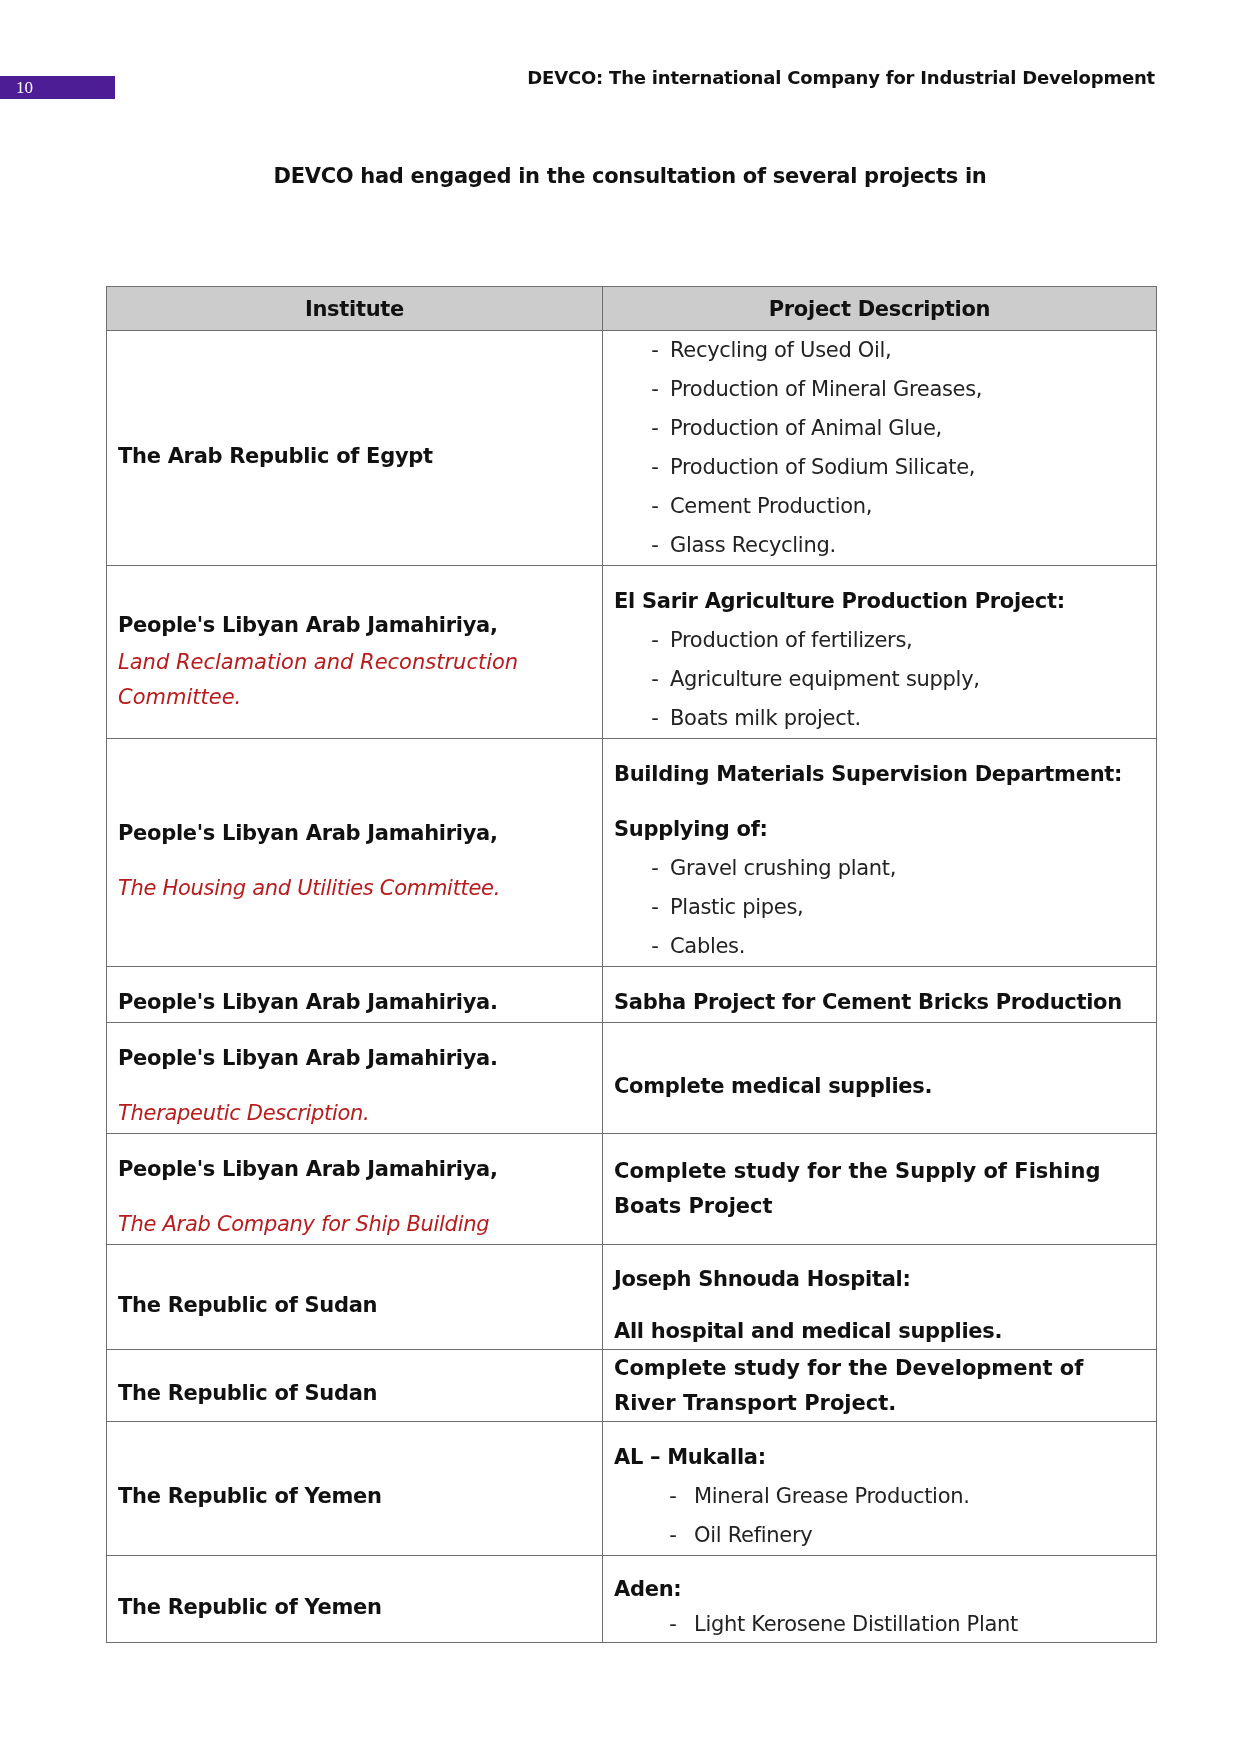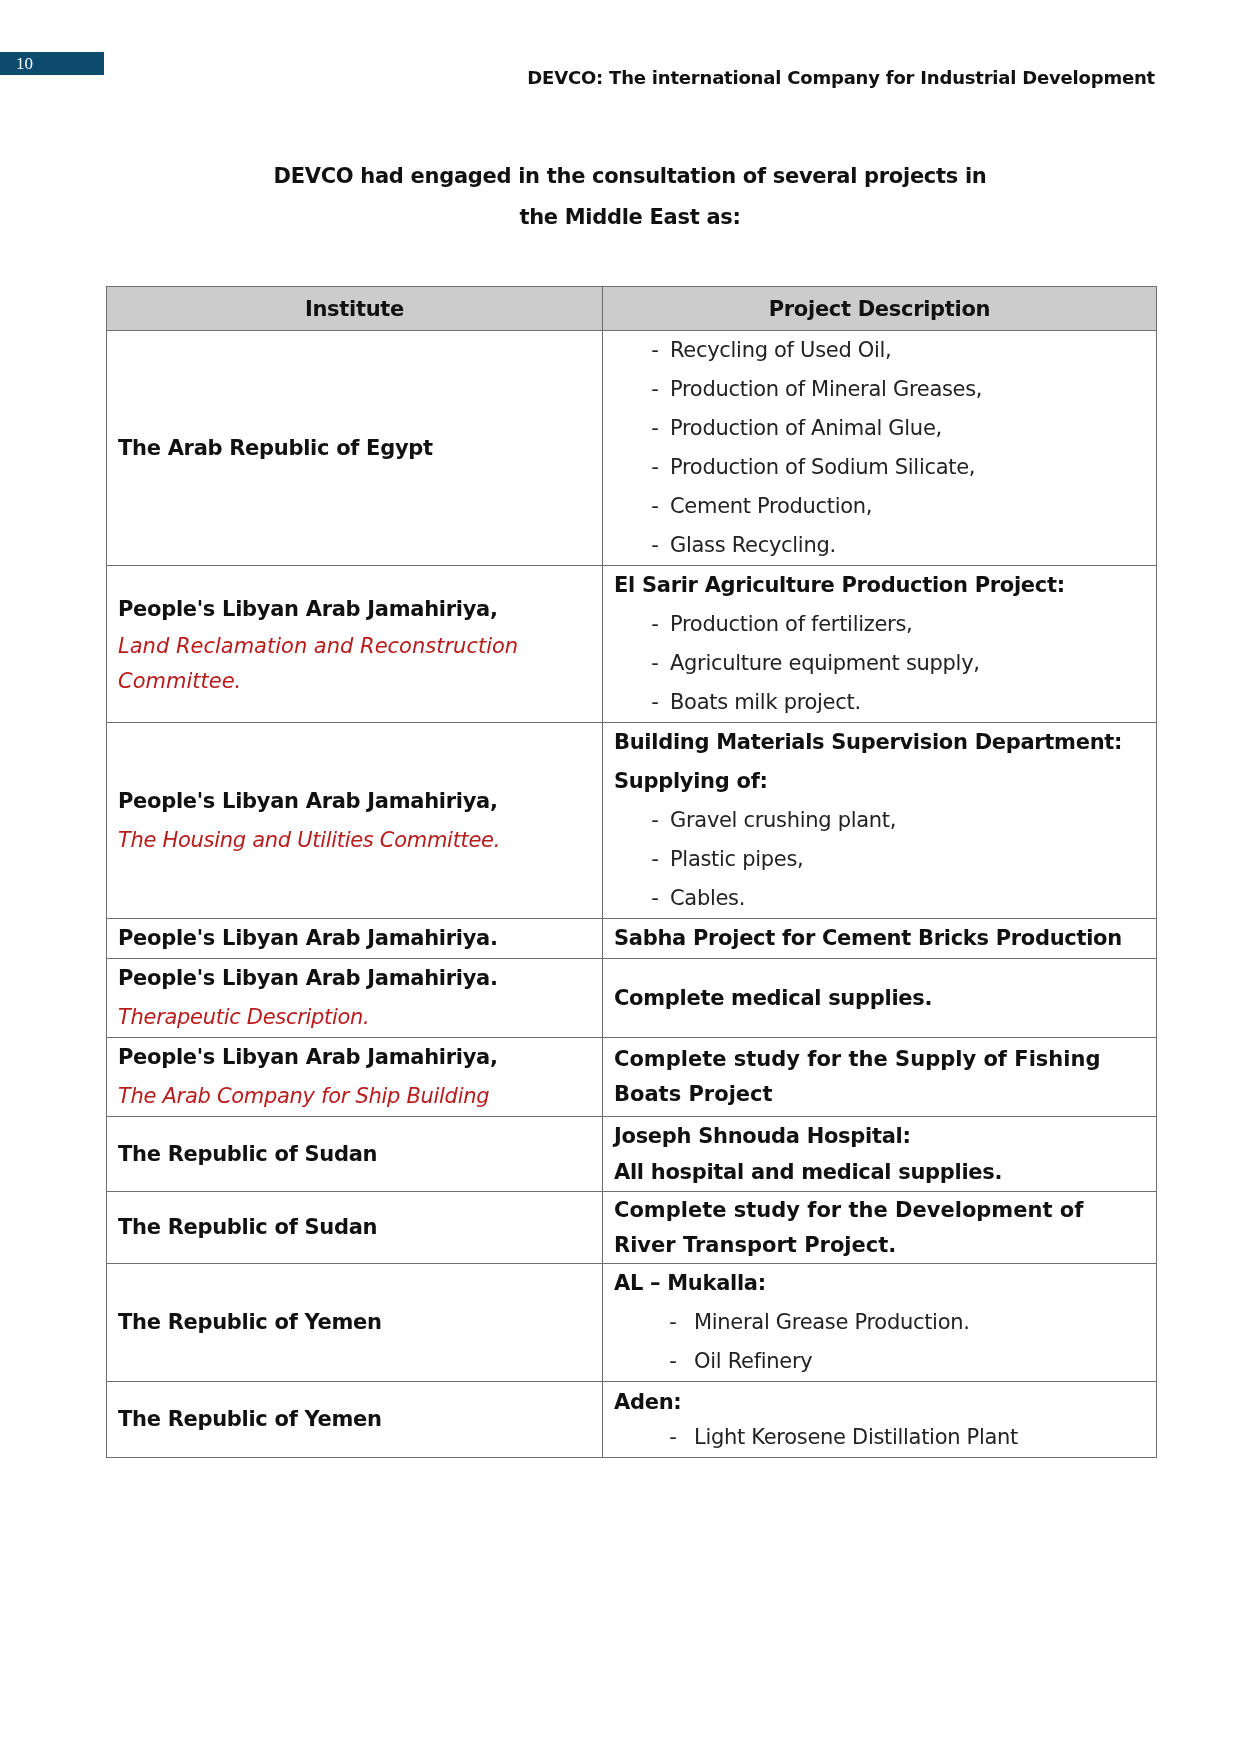--- a/index.html
+++ b/index.html
@@ -1,22 +1,22 @@
 <!DOCTYPE html>
 <html><head>
   <meta charset="utf-8">
   <style>
     html, body { margin: 0; padding: 0; background: #ffffff; }
     body {
       width: 1241px; height: 1754px; position: relative; overflow: hidden;
       font-family: "DejaVu Sans", sans-serif; color: #111;
     }
     .page-num {
-      position: absolute; left: 0; top: 52px; width: 104px; height: 23px;
-      background: #0c4a6e; color: #fff;
+      position: absolute; left: 0; top: 76px; width: 115px; height: 23px;
+      background: #4c1d95; color: #fff;
       font-family: "Liberation Serif", serif; font-size: 17px; line-height: 23px;
       padding-left: 16px; box-sizing: border-box;
     }
     .running-head {
       position: absolute; right: 86px; top: 67px;
       font-family: "DejaVu Sans", sans-serif; font-weight: bold; font-size: 18px;
       letter-spacing: -0.2px; color: #111;
     }
     .title {
       position: absolute; left: 100px; width: 1060px; top: 156px;
@@ -30,42 +30,41 @@
     }
     table.projects col.c1 { width: 496px; }
     table.projects col.c2 { width: 554px; }
     table.projects th, table.projects td {
       border: 1.5px solid #6e6e6e; vertical-align: middle; padding: 0 11px;
     }
     table.projects th {
       background: #cccccc; height: 43px; font-weight: bold; font-size: 21px;
       text-align: center; letter-spacing: -0.3px;
     }
-    .line { line-height: 39px; white-space: nowrap; letter-spacing: -0.3px; }
+    .line { line-height: 39px; white-space: nowrap; letter-spacing: -0.3px; margin-top: 16px; }
     .bold { font-weight: bold; }
     .light { font-weight: normal; color: #b91c1c; font-style: italic; }
     .wrap { white-space: normal; line-height: 35px; }
     .bullet { display: flex; line-height: 39px; white-space: nowrap; letter-spacing: -0.3px; color: #222; }
     .bullet .dash { width: 30px; text-align: center; flex: none; }
     .bullet.l1 { padding-left: 26px; }
     .bullet.l2 { padding-left: 38px; }
     .bullet .dash.wide { width: 42px; }
     td.pad-tb { padding-top: 4px; padding-bottom: 4px; }
   </style>
 </head>
 <body>
 
 <div class="page-num">
   <span>10</span>
 </div>
 <div class="running-head">DEVCO: The international Company for Industrial Development</div>
 
 <div class="title">
   <div>DEVCO had engaged in the consultation of several projects in</div>
-  <div>the Middle East as:</div>
 </div>
 
 <table class="projects">
   <colgroup>
       <col class="c1">
       <col class="c2">
     </colgroup>
   <thead>
     <tr>
       <th>Institute</th>

